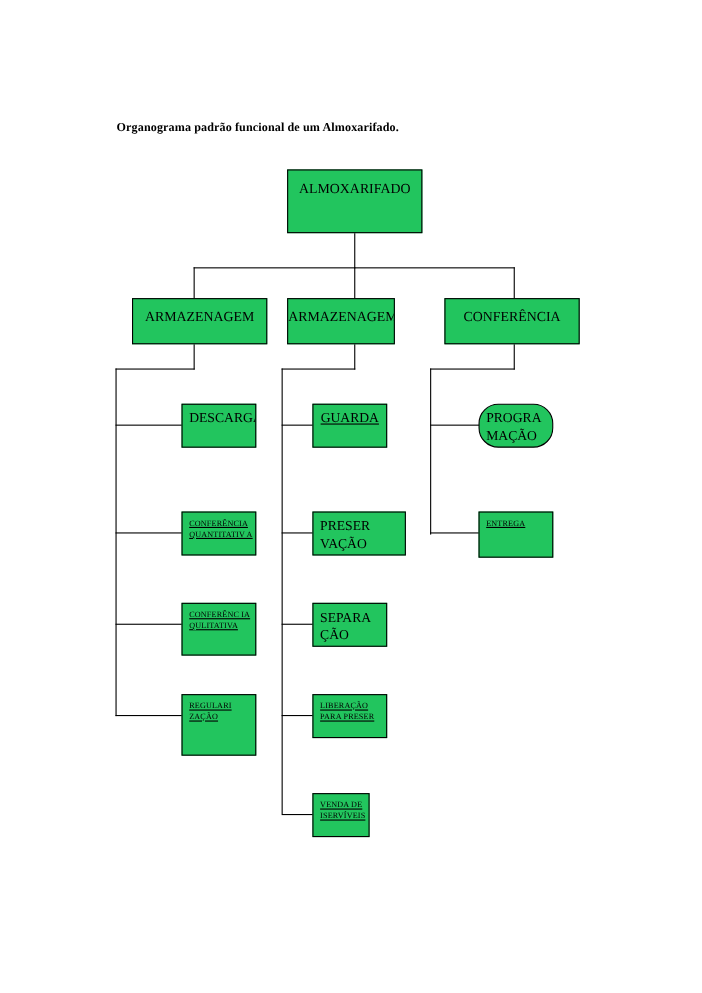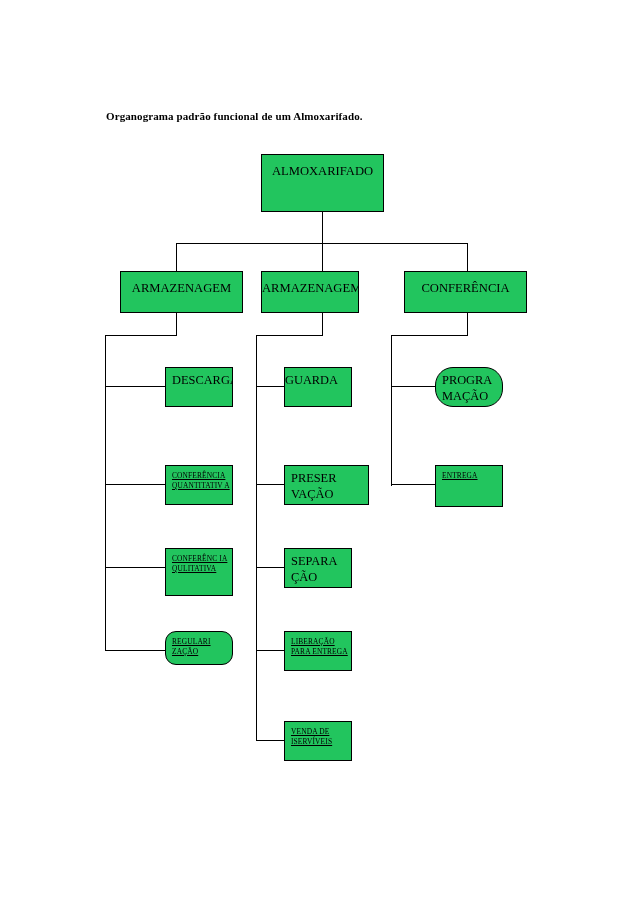--- a/index.html
+++ b/index.html
@@ -48,22 +48,23 @@
     padding-top: 9px;
   }
   
   .node.leaf-big .label {
     text-align: left;
     font-size: 12.4px;
     line-height: 15.5px;
     padding: 5px 0 0 6px;
   }
   .node.leaf-big.center .label {
-    text-align: left;
+    text-align: center;
     padding-left: 0;
+    text-decoration: underline;
   }
   
   .node.leaf-small .label {
     text-align: left;
     font-size: 7.4px;
     line-height: 9.6px;
     letter-spacing: 0.15px;
     padding: 5px 0 0 6px;
     text-decoration: underline;
   }
@@ -113,21 +114,21 @@
 
   <div class="node leaf-big" style="left:165px; top:367px; width:68px; height:40px;">
     <span class="label">DESCARGA</span>
   </div>
   <div class="node leaf-small" style="left:165px; top:465px; width:68px; height:40px;">
     <span class="label">CONFERÊNCIA QUANTITATIV A</span>
   </div>
   <div class="node leaf-small" style="left:165px; top:548px; width:68px; height:48px;">
     <span class="label">CONFERÊNC IA QULITATIVA</span>
   </div>
-  <div class="node leaf-small" style="left:165px; top:631px; width:68px; height:34px;border-radius:11px;">
+  <div class="node leaf-small" style="left:165px; top:631px; width:68px; height:56px;">
     <span class="label">REGULARI ZAÇÃO</span>
   </div>
 
   <div class="line v" style="left:322px; top:313px; height:23px;"></div>
   <div class="line h" style="left:256px; top:335px; width:67px;"></div>
   <div class="line v" style="left:256px; top:335px; height:405px;"></div>
   <div class="line h" style="left:256px; top:386px; width:29px;"></div>
   <div class="line h" style="left:256px; top:484px; width:29px;"></div>
   <div class="line h" style="left:256px; top:567px; width:29px;"></div>
   <div class="line h" style="left:256px; top:650px; width:29px;"></div>
@@ -136,23 +137,23 @@
   <div class="node leaf-big center" style="left:284px; top:367px; width:68px; height:40px;">
     <span class="label">GUARDA</span>
   </div>
   <div class="node leaf-big" style="left:284px; top:465px; width:85px; height:40px;">
     <span class="label">PRESER VAÇÃO</span>
   </div>
   <div class="node leaf-big" style="left:284px; top:548px; width:68px; height:40px;">
     <span class="label">SEPARA ÇÃO</span>
   </div>
   <div class="node leaf-small" style="left:284px; top:631px; width:68px; height:40px;">
-    <span class="label">LIBERAÇÃO PARA ENTREGA</span>
+    <span class="label">LIBERAÇÃO PARA PRESER</span>
   </div>
-  <div class="node leaf-small" style="left:284px; top:721px; width:68px; height:40px;">
+  <div class="node leaf-small" style="left:284px; top:721px; width:52px; height:40px;">
     <span class="label">VENDA DE ISERVÍVEIS</span>
   </div>
 
   <div class="line v" style="left:467px; top:313px; height:23px;"></div>
   <div class="line h" style="left:391px; top:335px; width:77px;"></div>
   <div class="line v" style="left:391px; top:335px; height:151px;"></div>
   <div class="line h" style="left:391px; top:386px; width:45px;"></div>
   <div class="line h" style="left:391px; top:484px; width:45px;"></div>
 
   <div class="node leaf-big" style="left:435px; top:367px; width:68px; height:40px;border-radius:18px;">

